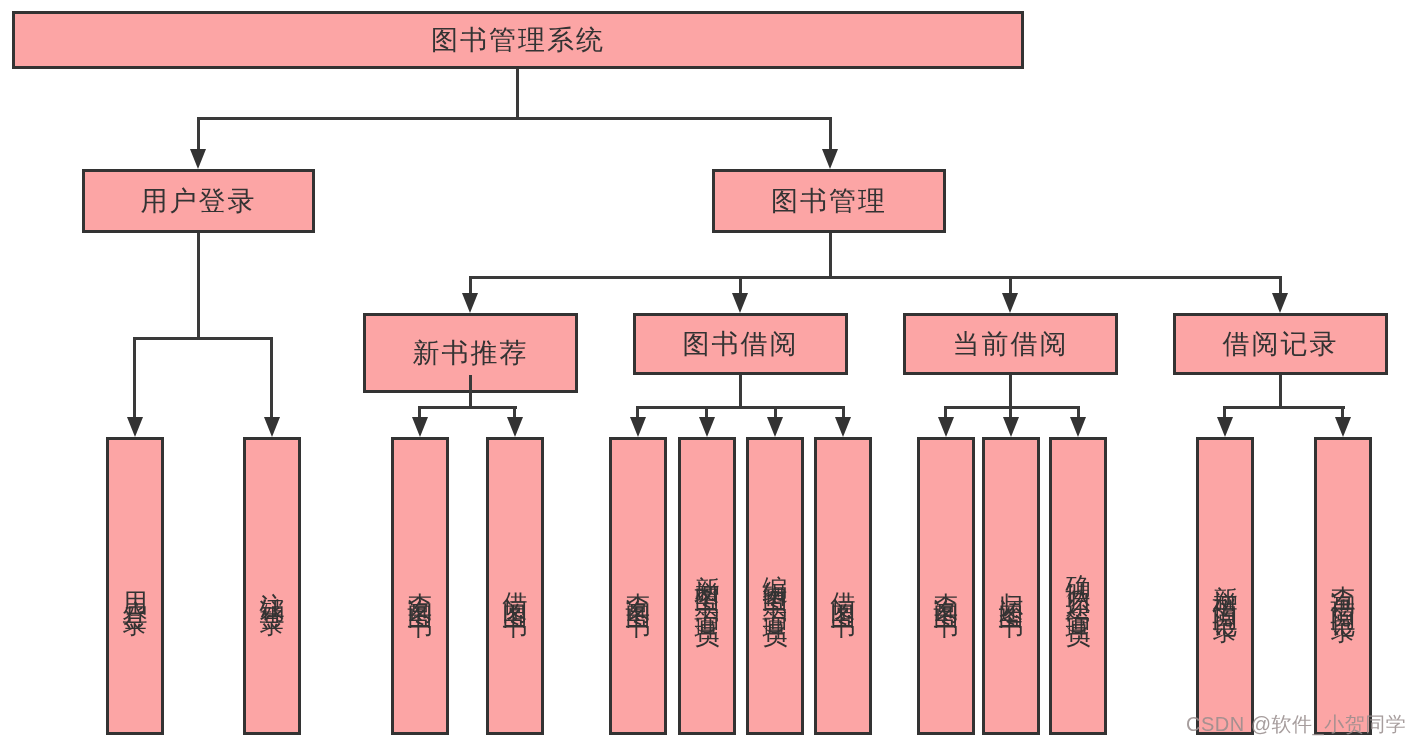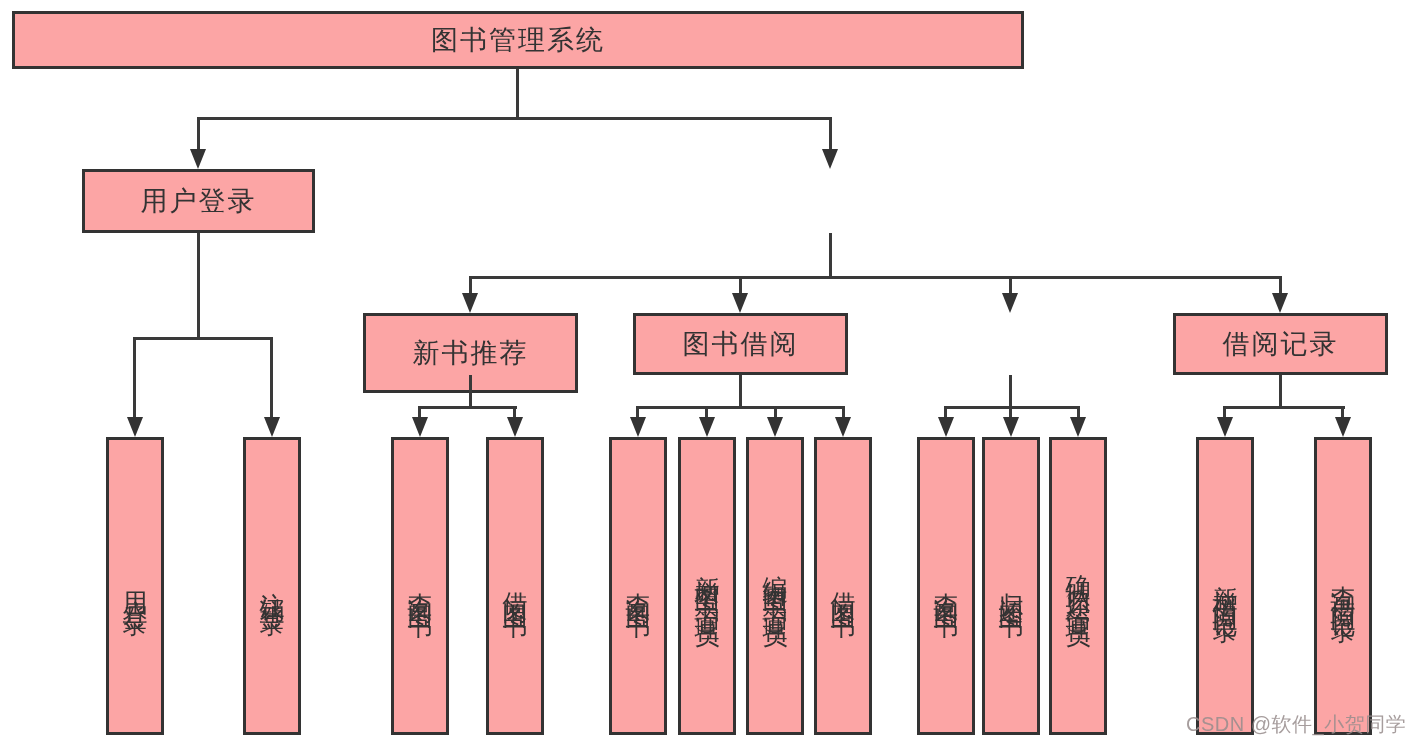--- a/index.html
+++ b/index.html
@@ -56,20 +56,21 @@
   <div class="box" style="left:12px;top:11px;width:1012px;height:58px;">图书管理系统</div>
 
   <div class="v" style="left:516px;top:69px;height:50px;"></div>
   <div class="h" style="left:197px;top:117px;width:635px;"></div>
   <div class="v" style="left:197px;top:117px;height:34px;"></div>
   <div class="v" style="left:829px;top:117px;height:34px;"></div>
   <div class="arrow" style="left:190px;top:149px;"></div>
   <div class="arrow" style="left:822px;top:149px;"></div>
 
   <div class="box" style="left:82px;top:169px;width:233px;height:64px;">用户登录</div>
+  <div class="box" style="left:712px;top:169px;width:234px;height:64px;">图书管理</div>
 
   <div class="v" style="left:197px;top:233px;height:106px;"></div>
   <div class="h" style="left:133px;top:337px;width:140px;"></div>
   <div class="v" style="left:133px;top:337px;height:82px;"></div>
   <div class="v" style="left:270px;top:337px;height:82px;"></div>
   <div class="arrow" style="left:127px;top:417px;"></div>
   <div class="arrow" style="left:264px;top:417px;"></div>
 
   <div class="v" style="left:829px;top:233px;height:46px;"></div>
   <div class="h" style="left:469px;top:276px;width:812px;"></div>
@@ -77,20 +78,21 @@
   <div class="v" style="left:739px;top:276px;height:19px;"></div>
   <div class="v" style="left:1009px;top:276px;height:19px;"></div>
   <div class="v" style="left:1279px;top:276px;height:19px;"></div>
   <div class="arrow" style="left:462px;top:293px;"></div>
   <div class="arrow" style="left:732px;top:293px;"></div>
   <div class="arrow" style="left:1002px;top:293px;"></div>
   <div class="arrow" style="left:1272px;top:293px;"></div>
 
   <div class="box" style="left:363px;top:313px;width:215px;height:80px;font-family:Liberation Serif, serif;">新书推荐</div>
   <div class="box" style="left:633px;top:313px;width:215px;height:62px;font-family:Liberation Serif, serif;">图书借阅</div>
+  <div class="box" style="left:903px;top:313px;width:215px;height:62px;">当前借阅</div>
   <div class="box" style="left:1173px;top:313px;width:215px;height:62px;">借阅记录</div>
 
   <div class="v" style="left:469px;top:375px;height:33px;"></div>
   <div class="h" style="left:418px;top:406px;width:99px;"></div>
   <div class="v" style="left:418px;top:406px;height:13px;"></div>
   <div class="v" style="left:513px;top:406px;height:13px;"></div>
   <div class="arrow" style="left:412px;top:417px;"></div>
   <div class="arrow" style="left:507px;top:417px;"></div>
 
   <div class="v" style="left:739px;top:375px;height:33px;"></div>

